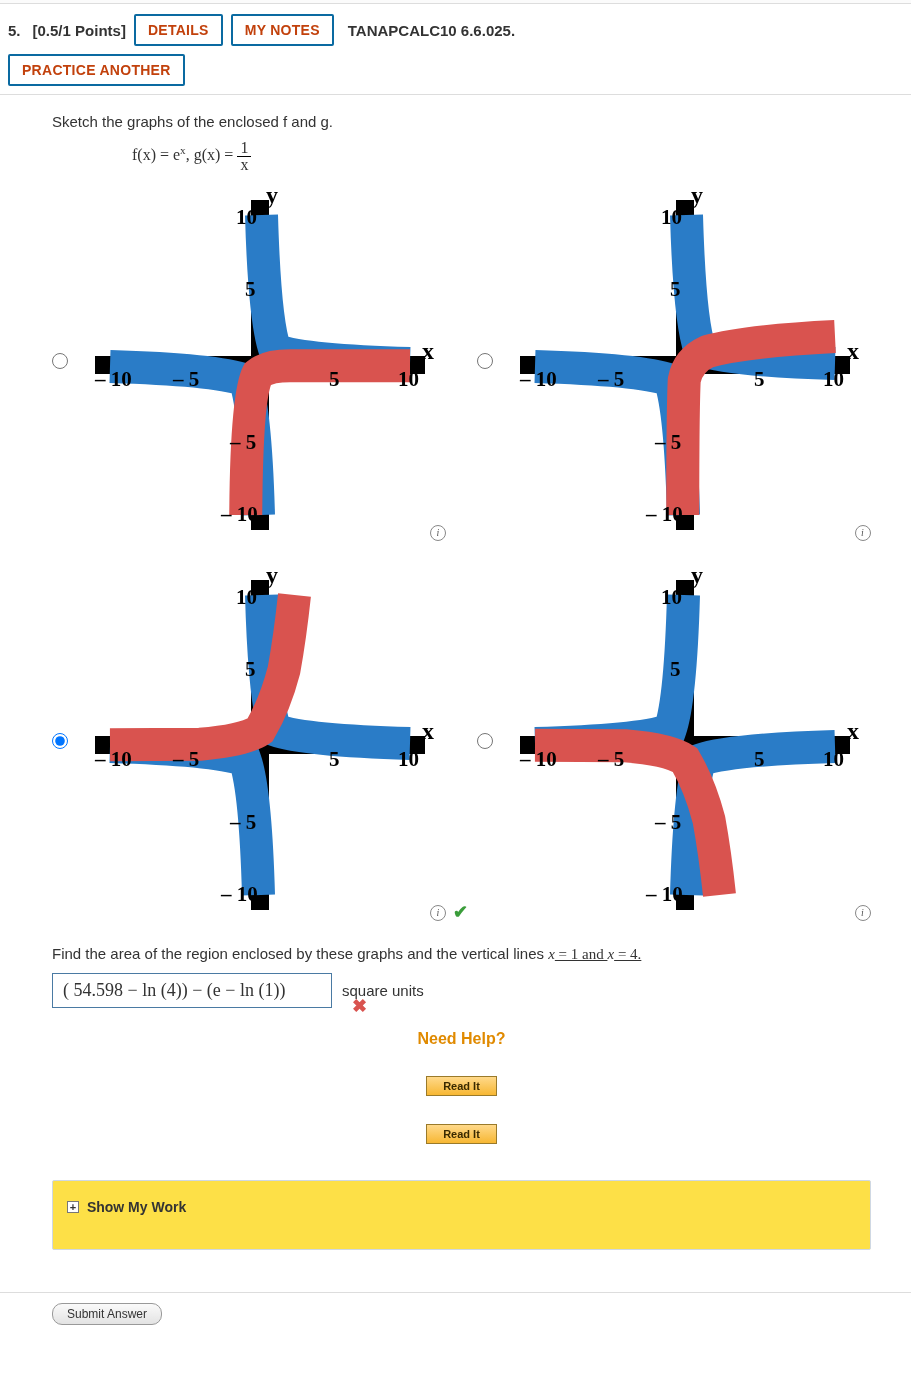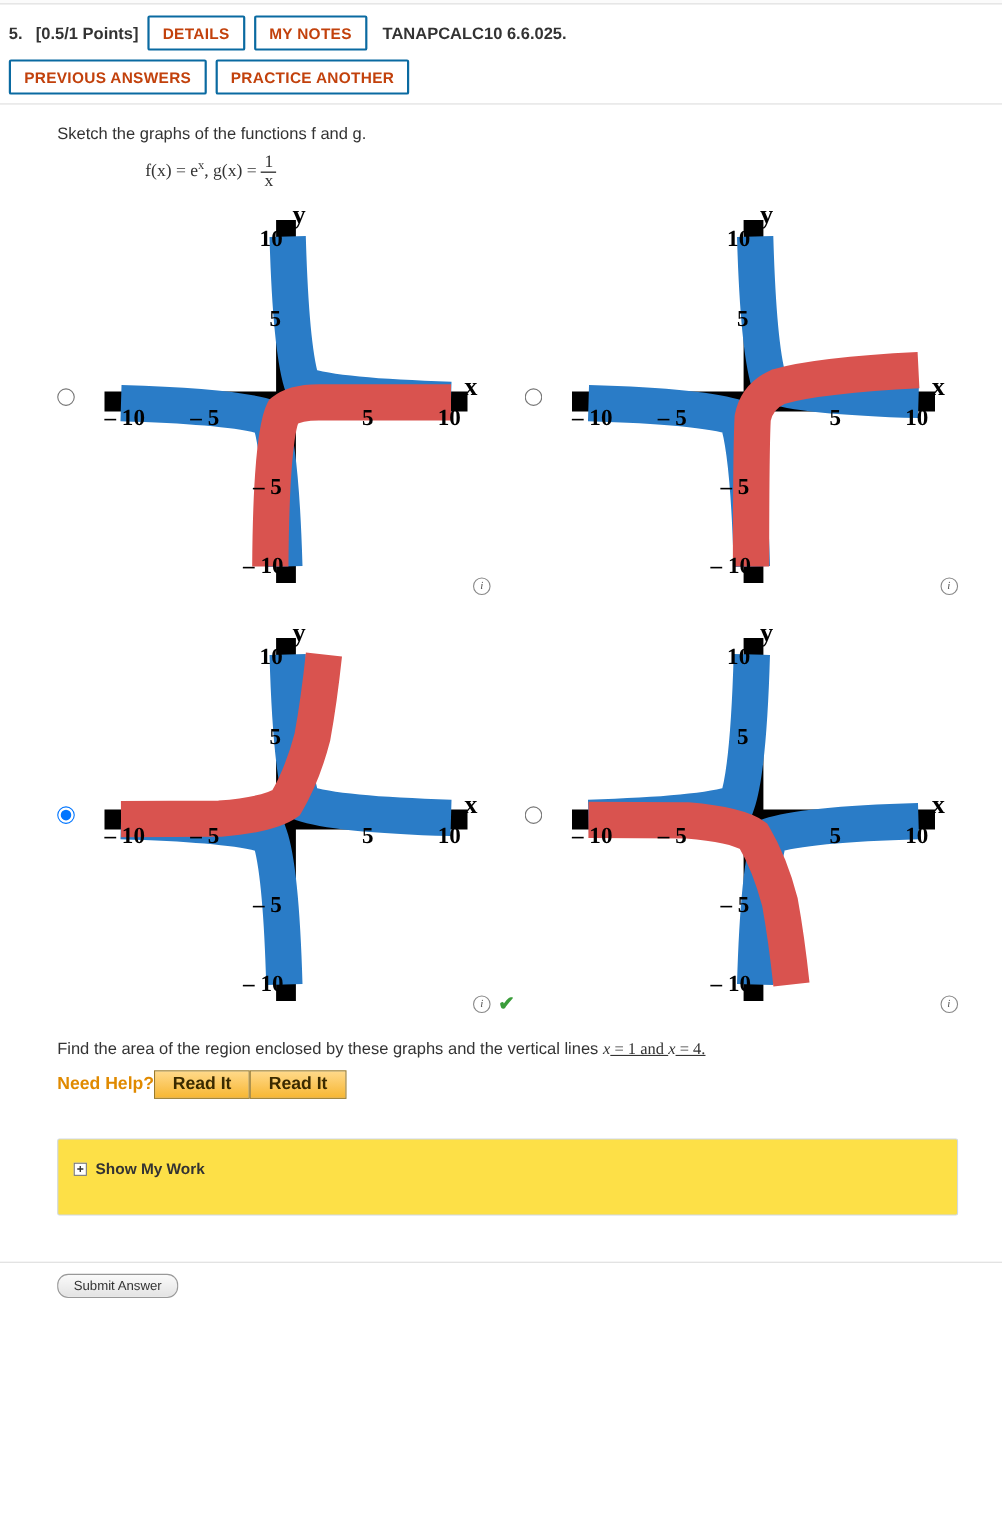--- a/index.html
+++ b/index.html
@@ -150,32 +150,33 @@
     font-size: 18px;
     position: relative;
     top: 16px;
   }
   .units { font-size: 15px; }
 
   .need-help {
     margin: 8px 0 36px 0;
     display: flex;
     align-items: center;
-    gap: 0;
+    gap: 28px;
+    flex-direction: column;
   }
   .need-help-label {
     color: #e08a00;
     font-weight: bold;
     font-size: 16px;
   }
   .hh-btn {
     background: linear-gradient(#ffd98a, #f7b733);
     border: 1px solid #9a7a2a;
     color: #3a2a00;
-    font-size: 16px;
+    font-size: 11px;
     font-weight: bold;
     padding: 3px 16px;
     cursor: pointer;
   }
 
   .smw-box {
     border: 1px solid #cfd8e3;
     background: #fde047;
     border-radius: 2px;
     padding: 18px 14px 16px 14px;
@@ -238,28 +239,27 @@
 <div class="top-divider"></div>
 
 <div class="header-row">
   <span class="qnum">5.</span>
   <span class="points">[0.5/1 Points]</span>
   <button class="hbtn">DETAILS</button>
   <button class="hbtn">MY NOTES</button>
   <span class="ref">TANAPCALC10 6.6.025.</span>
 </div>
 <div class="header-row" style="padding-top:0">
-  <button class="hbtn">PREVIOUS ANSWERS</button>
   <button class="hbtn">PRACTICE ANOTHER</button>
 </div>
 
 <div class="question-body">
 
   <div class="prompt">
-    <span>Sketch the graphs of the functions f and g.</span>
+    <span>Sketch the graphs of the enclosed f and g.</span>
   </div>
   <div class="funcs">
     <span><span>f(x) = e</span><sup>x</sup></span><span>,   </span><span><span>g(x) = </span><span class="frac"><span class="num">1</span><span class="den">x</span></span></span>
   </div>
 
   <div class="choices">
 
     <label class="choice">
       <input type="radio" name="g" style="">
       <div class="plot">
@@ -420,20 +420,25 @@
         <span class="info-icon">i</span>
       </div>
     </label>
 
   </div>
 
   <div class="area-prompt">
     <span>Find the area of the region enclosed by these graphs and the vertical lines </span><span class="mini">x</span><span class="mnum"> = 1 and </span><span class="mini">x</span><span class="mnum"> = 4.</span>
   </div>
 
+  <div class="answer-row">
+    <span class="answer-box">( 54.598 − ln (4)) − (e − ln (1))</span>
+    <span class="units">square units</span>
+    <span class="x-mark" style="position:absolute; left:300px; top:22px;">✖</span>
+  </div>
 
   <div class="need-help">
     <span class="need-help-label">Need Help?</span>
     <button class="hh-btn">Read It</button>
     <button class="hh-btn">Read It</button>
   </div>
 
   <div class="smw-box">
     <div class="smw-title">
       <span class="plus">+</span>

